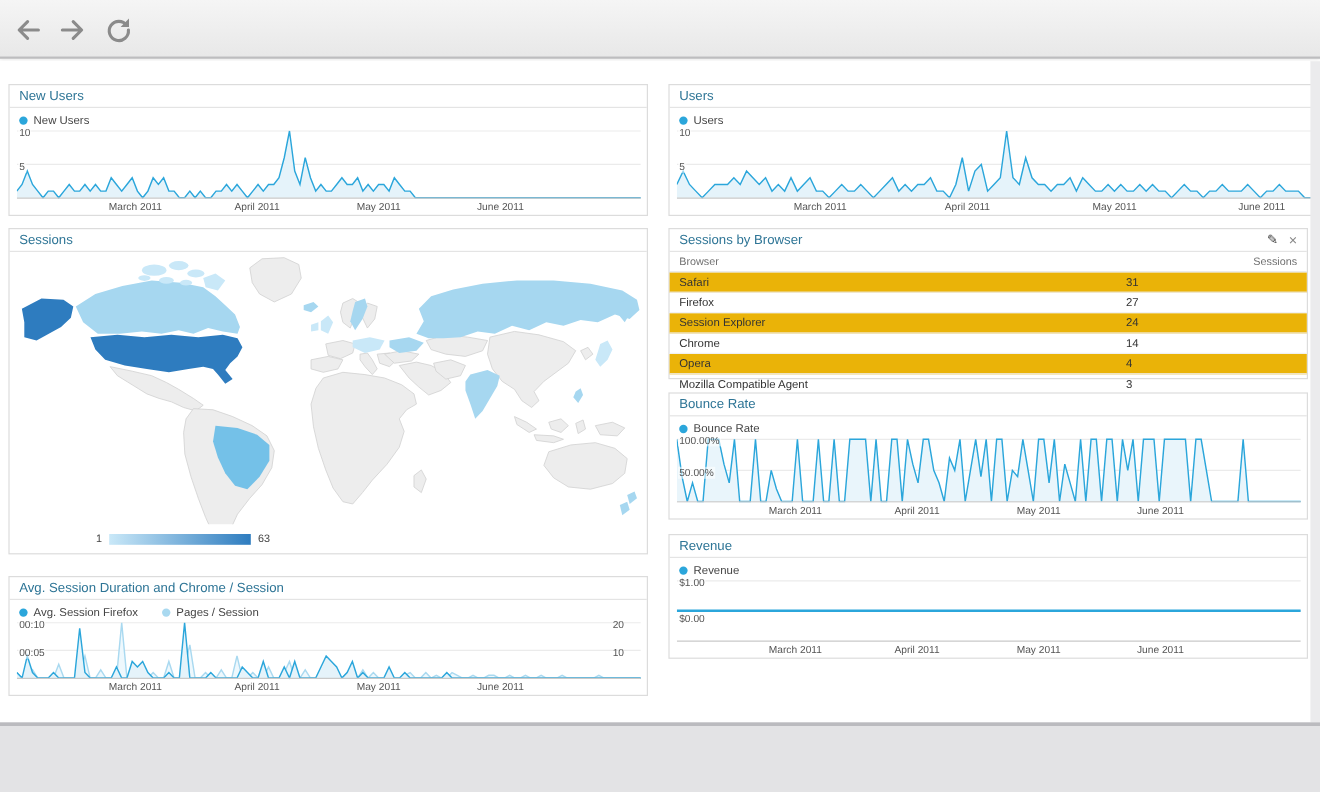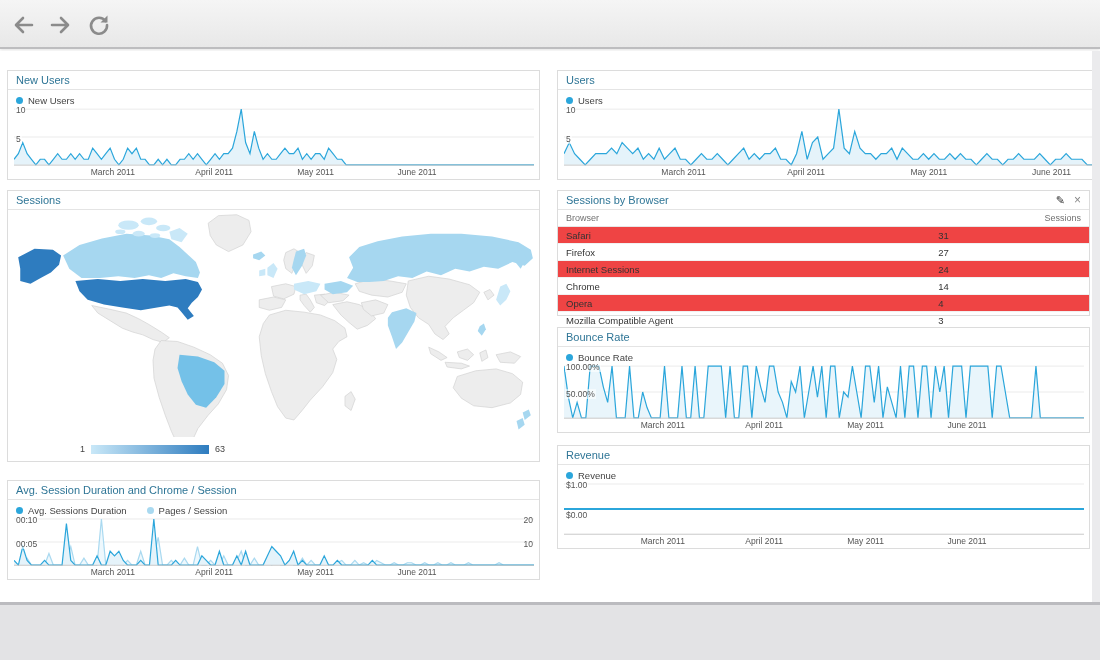--- a/index.html
+++ b/index.html
@@ -21,32 +21,32 @@
     border-bottom:1px solid #e4e4e4;cursor:pointer;display:flex;align-items:center}
   .panel-title .t{flex:1}
   .title-icons{display:flex;gap:9px;align-items:center;font-size:11px}
   .edit-ic{color:#333;cursor:pointer;font-size:11px}
   .close-ic{color:#888;cursor:pointer;font-size:12px;line-height:10px}
   .legend{flex:none;height:16px;padding:4px 8px 0;font-size:9.5px;color:#444;display:flex;align-items:center;gap:5px}
   .legend .gap{width:10px}
   .dot{width:7px;height:7px;border-radius:50%;display:inline-block;flex:none}
   .plot{flex:1;position:relative;margin:2px 5px 0 6px}
   .ylab{position:absolute;left:1px;font-size:8.5px;color:#555;z-index:2;background:rgba(255,255,255,.55);padding:0 1px}
-  .ylab-r{position:absolute;right:1px;font-size:8.5px;color:#555;z-index:2;}
+  .ylab-r{position:absolute;right:14px;font-size:8.5px;color:#555;z-index:2;}
   .chart-box{position:absolute;left:0;top:0;right:0;bottom:0}
   .xlabels{flex:none;height:13px;position:relative;font-size:8.5px;color:#555;margin:0 5px 0 6px}
   .xlab{position:absolute;top:1px;transform:translateX(-50%);white-space:nowrap}
   
   .browser-table{width:100%;border-collapse:collapse;font-size:9.5px;color:#333}
   .browser-table th{font-weight:normal;color:#707070;text-align:left;padding:3px 8px;font-size:9px;border-bottom:1px solid #e6e6e6}
   .browser-table th.num{text-align:right}
   .browser-table td{padding:2.5px 8px;border-bottom:1px solid #f1f1f1}
   .browser-table tr:last-child td{border-bottom:none}
   .browser-table .num{text-align:left}
-  .browser-table tr.alt{background:#ef4444}
+  .browser-table tr.alt{background:#eab308}
   
   .map-wrap{flex:1;position:relative;overflow:hidden}
   .map-wrap svg{position:absolute;left:0;top:0;width:100%;height:100%}
   .map-legend{flex:none;height:24px;display:flex;align-items:center;padding-left:72px;gap:6px;font-size:9px;color:#444}
   .legend-bar{width:118px;height:9px}
 </style>
 </head>
 <body>
 
 <div class="toolbar">
@@ -216,21 +216,21 @@
       <tbody id="browser-tbody">
           <tr class="alt">
             <td>Safari</td>
             <td class="num">31</td>
           </tr>
           <tr>
             <td>Firefox</td>
             <td class="num">27</td>
           </tr>
           <tr class="alt">
-            <td>Internet Sessions</td>
+            <td>Session Explorer</td>
             <td class="num">24</td>
           </tr>
           <tr>
             <td>Chrome</td>
             <td class="num">14</td>
           </tr>
           <tr class="alt">
             <td>Opera</td>
             <td class="num">4</td>
           </tr>
@@ -298,21 +298,21 @@
       <span class="xlab" style="left:77.5%">June 2011</span>
     </div>
   </div>
 
   <div class="panel" style="left:7px;top:429px;width:533px;height:100px">
     <div class="panel-title">
         <span class="t">Avg. Session Duration and Chrome / Session</span>
       </div>
     <div class="legend">
       <span class="dot" style="background: rgb(43, 166, 219);"></span>
-      <span>Avg. Sessions Duration</span>
+      <span>Avg. Session Firefox</span>
       <span class="gap"></span>
       <span class="dot" style="background: rgb(169, 217, 240);"></span>
       <span>Pages / Session</span>
     </div>
     <div class="plot">
       <span class="ylab" style="top:-3px">00:10</span>
       <span class="ylab" style="top:44%">00:05</span>
       <span class="ylab-r" style="top:-3px">20</span>
       <span class="ylab-r" style="top:44%">10</span>
       <div class="chart-box">

